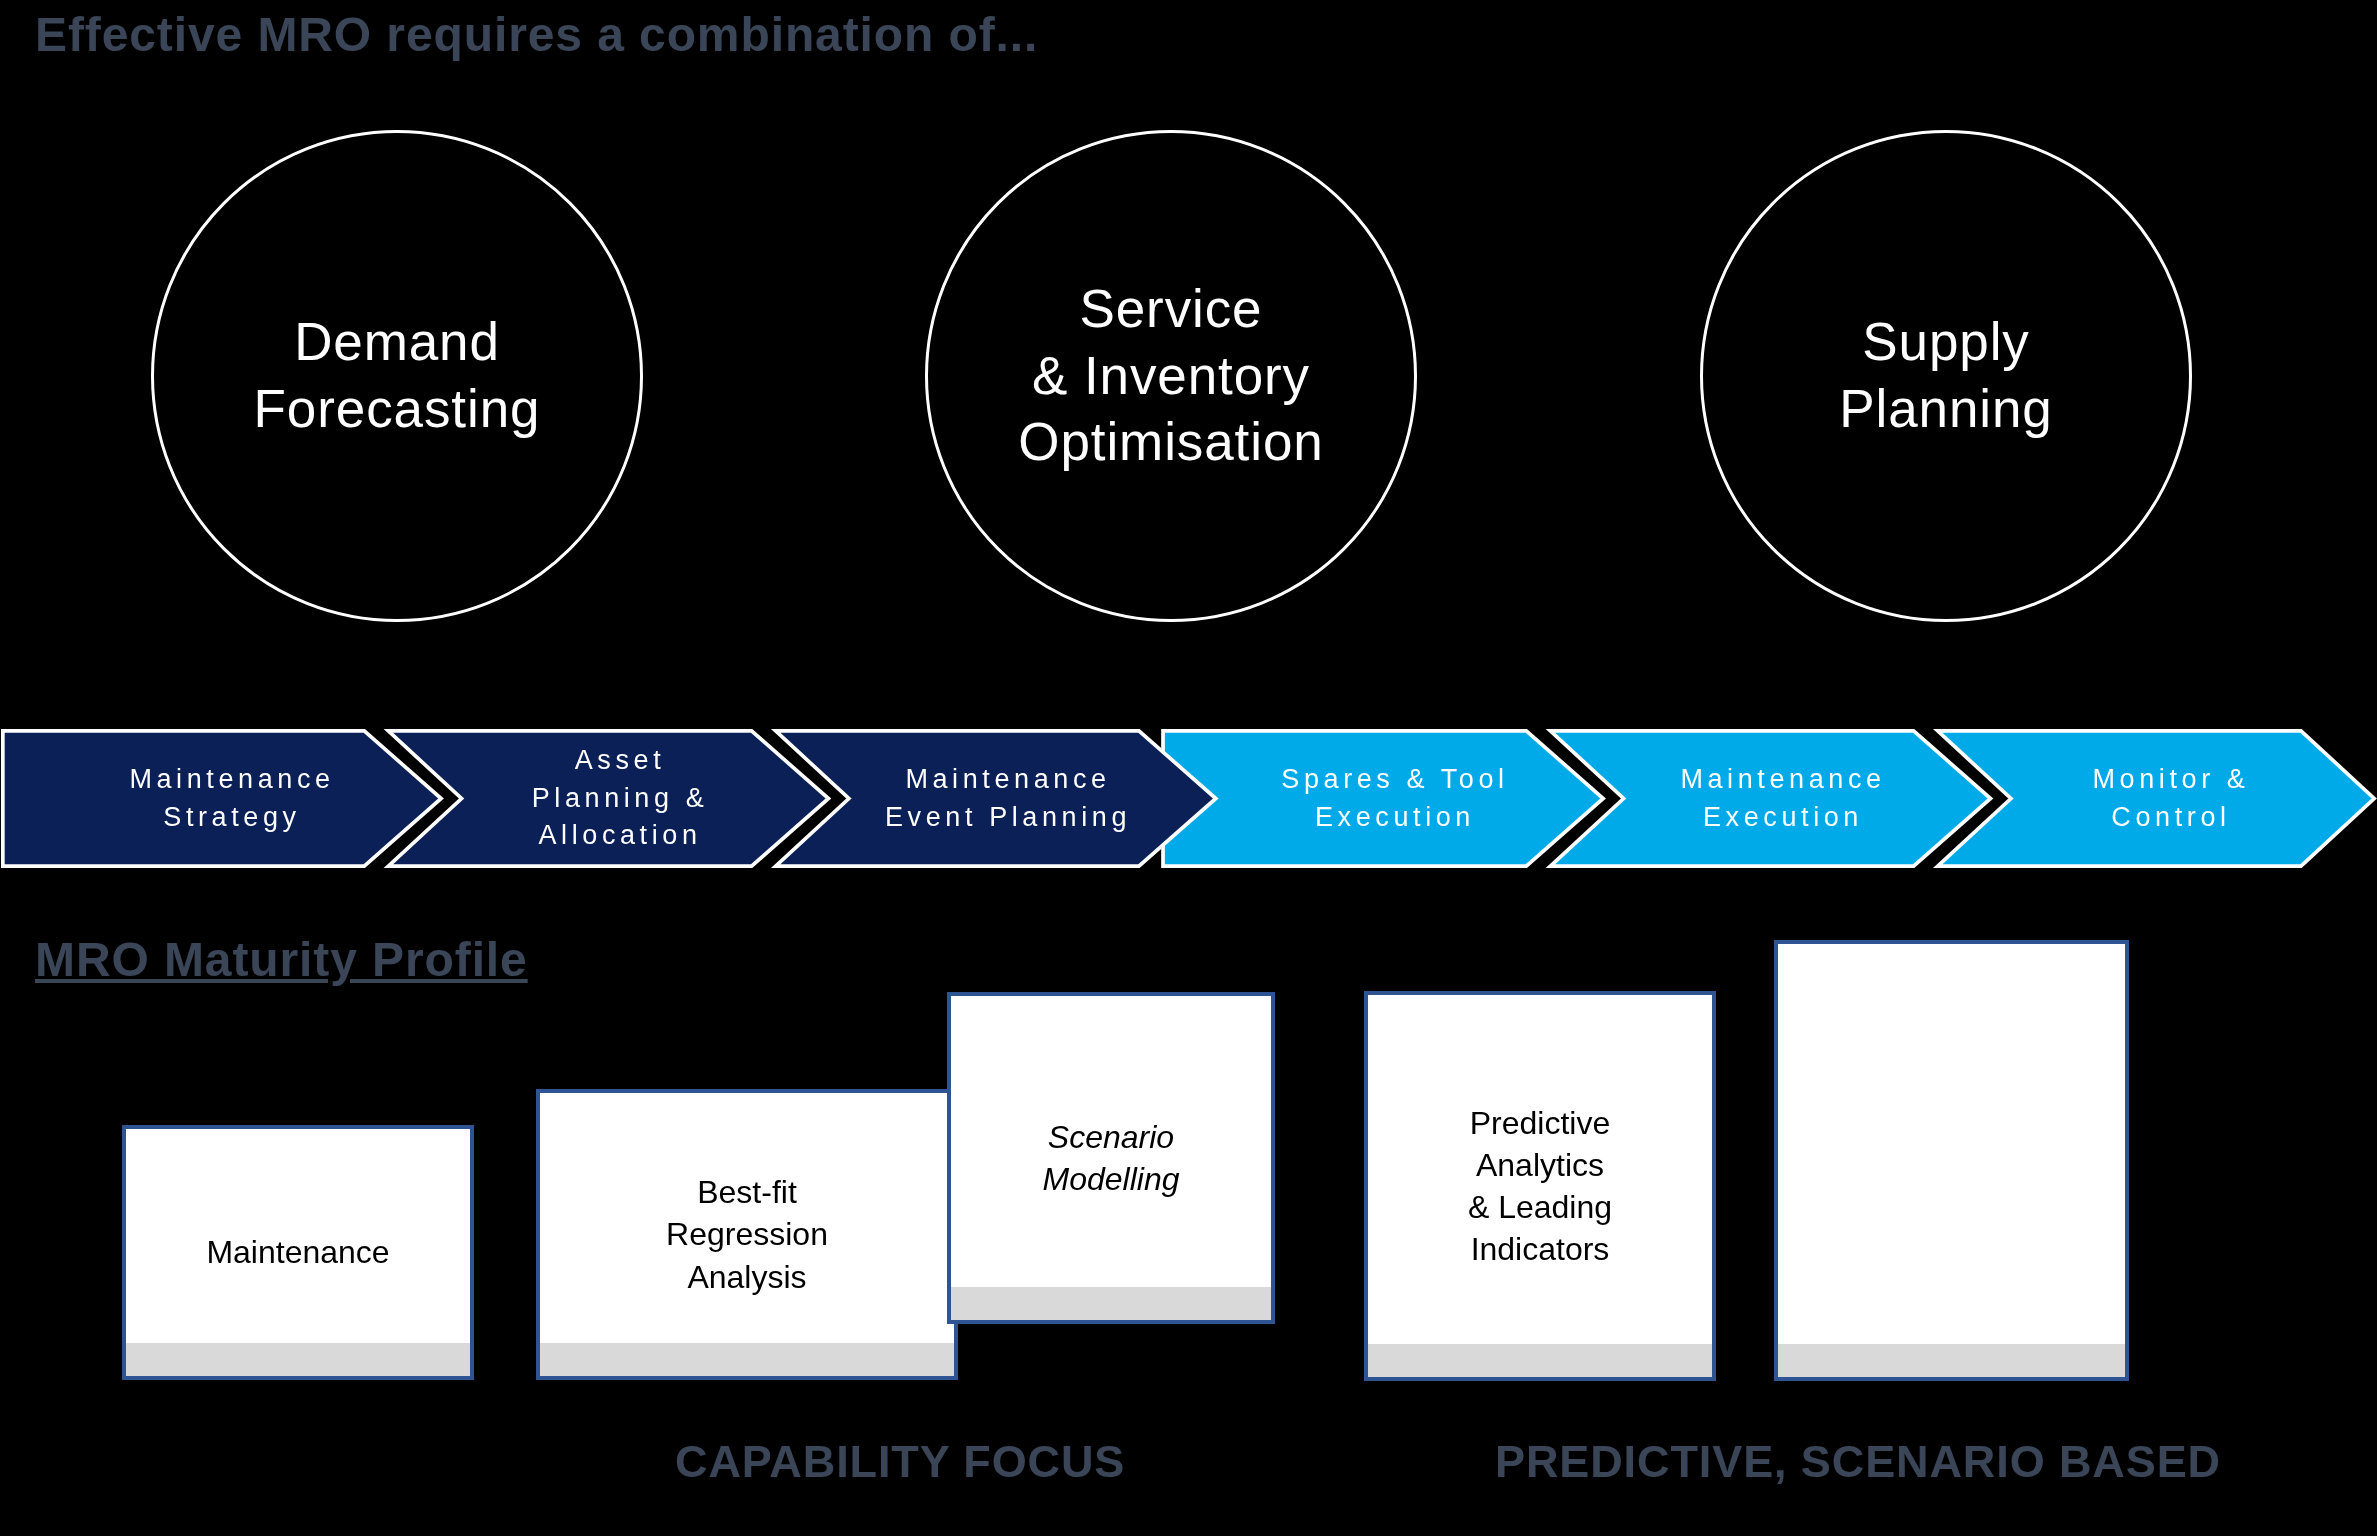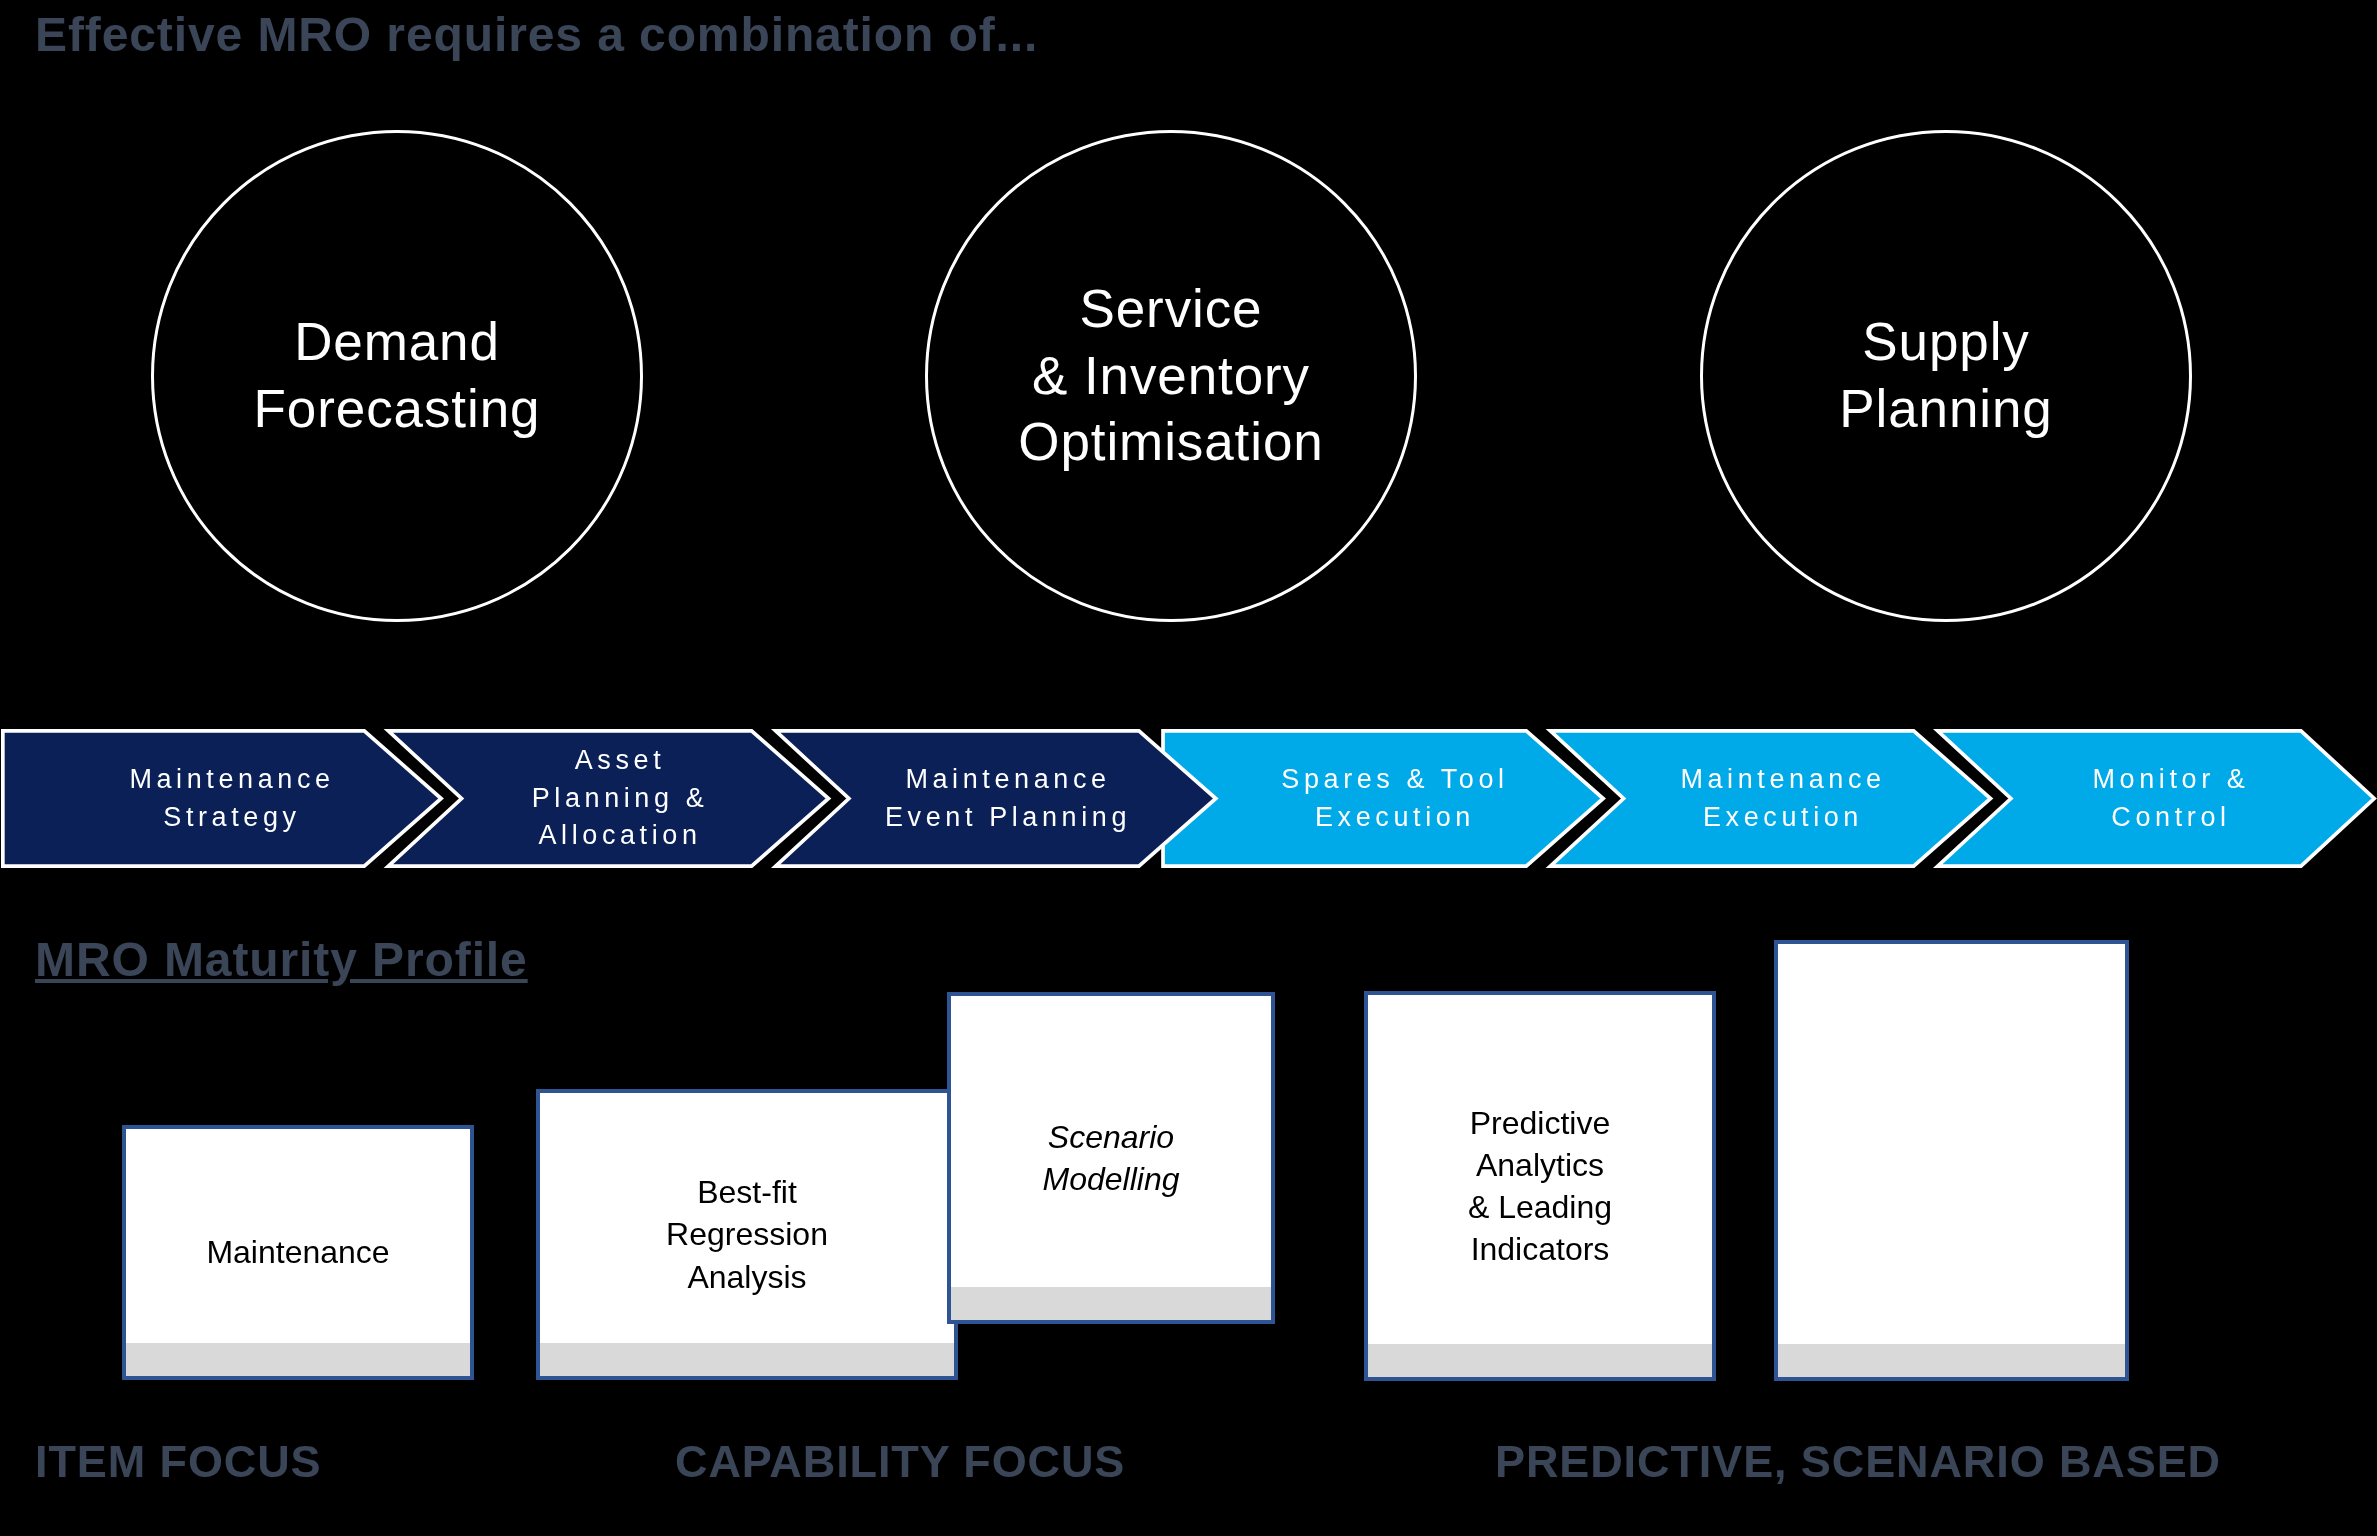--- a/index.html
+++ b/index.html
@@ -147,18 +147,17 @@
     <div class="box-label">Predictive
 Analytics
 &amp; Leading
 Indicators</div>
     <div class="box-footer-strip"></div>
   </div>
   <div class="maturity-box" style="left:1774px;top:940px;width:355px;height:441px;">
     <div class="box-footer-strip"></div>
   </div>
 
-  <div class="footer-label" style="left:35px;">ITEM FOCUS</div>
   <div class="footer-label" style="left:675px;">CAPABILITY FOCUS</div>
   <div class="footer-label" style="left:1495px;">PREDICTIVE, SCENARIO BASED</div>
 
 </div>
 
 
 </body></html>

